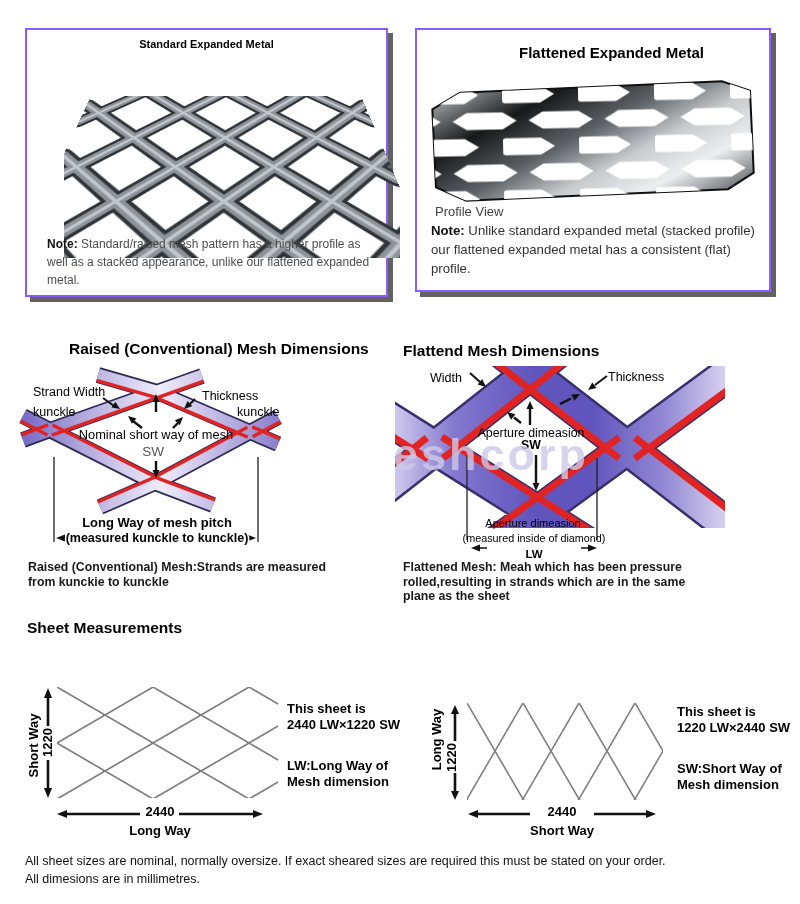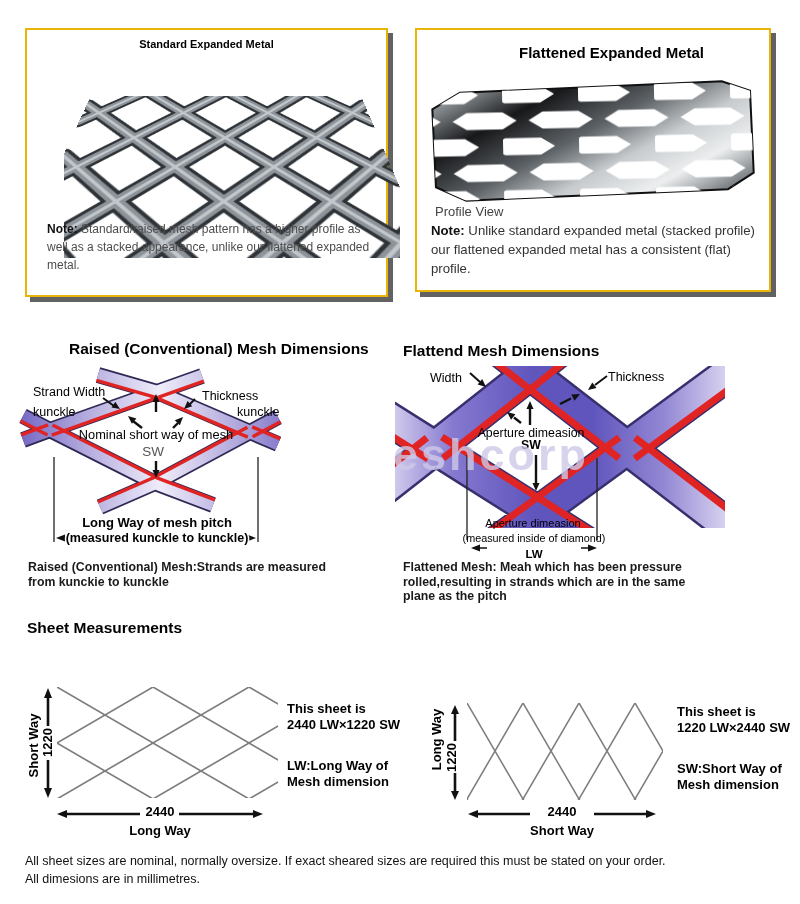--- a/index.html
+++ b/index.html
@@ -1,19 +1,19 @@
 <!DOCTYPE html>
 <html><head>
 <meta charset="utf-8">
 <style>
   html,body{margin:0;padding:0;background:#fff;}
   #page{position:relative;width:800px;height:904px;background:#ffffff;overflow:hidden;
         font-family:"Liberation Sans","DejaVu Sans",sans-serif;color:#000;}
   .abs{position:absolute;}
-  .box{position:absolute;background:#fff;border:2px solid #eab308;box-shadow:5px 5px 0 rgba(70,70,70,0.85);}
+  .box{position:absolute;background:#fff;border:2px solid #8b5cf6;box-shadow:5px 5px 0 rgba(70,70,70,0.85);}
   .boxtitle{position:absolute;left:0;right:0;text-align:center;font-weight:700;}
   .note{position:absolute;color:#4d4d4d;line-height:1.5;}
   .note b{color:#111;}
   .h2{position:absolute;font-weight:700;font-size:15.5px;}
   .cap{position:absolute;font-weight:700;font-size:12.3px;line-height:1.18;color:#1a1a1a;}
   .rot{position:absolute;transform:rotate(-90deg);font-weight:700;font-size:13px;text-align:center;white-space:nowrap;}
   .sheetinfo{position:absolute;font-weight:700;font-size:13px;line-height:1.25;}
   .ctr{position:absolute;text-align:center;font-weight:700;font-size:13px;}
   .wm{position:absolute;font-weight:700;font-size:45px;letter-spacing:3px;color:#cfc9e9;opacity:.8;pointer-events:none;}
   svg text{font-family:"Liberation Sans","DejaVu Sans",sans-serif;}
@@ -31,21 +31,21 @@
     <div class="boxtitle" style="top:8px;font-size:11px;">Standard Expanded Metal</div>
     <div class="mesh3d-wrap">
       <svg class="mesh3d" width="320" height="300" viewBox="0 0 320 300">
         <g fill="none" stroke-linecap="round">
           <path stroke="#2e3338" stroke-width="17" d="M0,-210 L320,43 M0,-135 L320,118 M0,-60 L320,193 M0,15 L320,268 M0,90 L320,343 M0,165 L320,418 M320,-210 L0,43 M320,-135 L0,118 M320,-60 L0,193 M320,15 L0,268 M320,90 L0,343 M320,165 L0,418"></path>
           <path stroke="#8d9399" stroke-width="10.5" d="M0,-210 L320,43 M0,-135 L320,118 M0,-60 L320,193 M0,15 L320,268 M0,90 L320,343 M0,165 L320,418 M320,-210 L0,43 M320,-135 L0,118 M320,-60 L0,193 M320,15 L0,268 M320,90 L0,343 M320,165 L0,418"></path>
           <path stroke="#c2c7cb" stroke-width="3.2" d="M0,-210 L320,43 M0,-135 L320,118 M0,-60 L320,193 M0,15 L320,268 M0,90 L320,343 M0,165 L320,418 M320,-210 L0,43 M320,-135 L0,118 M320,-60 L0,193 M320,15 L0,268 M320,90 L0,343 M320,165 L0,418"></path>
         </g>
       </svg>
     </div>
-    <div class="note" style="left:20px;right:14px;bottom:21px;font-size:12px;">
+    <div class="note" style="left:20px;right:14px;bottom:6px;font-size:12px;">
       <b>Note:</b><span> Standard/raised mesh pattern has a higher profile as well as a stacked appearance, unlike our flattened expanded metal.</span>
     </div>
   </div>
 
   <div class="box" style="left:415px;top:28px;width:352px;height:260px;">
     <div class="boxtitle" style="top:14px;font-size:15px;padding-left:37px;">Flattened Expanded Metal</div>
     <svg class="abs" style="left:10px;top:50px;" width="332" height="124" viewBox="0 0 332 124">
       <defs>
         <linearGradient id="metal" x1="0" y1="0.15" x2="1" y2="0.85">
           <stop offset="0" stop-color="#9aa0a4"></stop>
@@ -196,21 +196,21 @@
     <text x="138" y="169" font-size="11" text-anchor="middle">Aperture dimeasion</text>
     <text x="139" y="184" font-size="10.8" text-anchor="middle">(measured inside of diamond)</text>
     <text x="139" y="200" font-size="11.5" font-weight="600" text-anchor="middle">LW</text>
   </svg>
 
   <div class="wm" style="left:393px;top:429px;">eshcorp</div>
 
   <div class="cap" style="left:403px;top:560px;width:300px;">
     <div>Flattened Mesh: Meah which has been pressure</div>
     <div>rolled,resulting in strands which are in the same</div>
-    <div>plane as the pitch</div>
+    <div>plane as the sheet</div>
   </div>
 
   <div class="h2" style="left:27px;top:619px;">Sheet Measurements</div>
 
   <svg class="abs" style="left:57px;top:687px;" width="221" height="111">
     <defs>
       <pattern id="dm1" width="96" height="56" patternUnits="userSpaceOnUse">
         <path d="M0,0 L96,56 M96,0 L0,56" stroke="#7d7d7d" stroke-width="1.6" fill="none"></path>
       </pattern>
     </defs>

